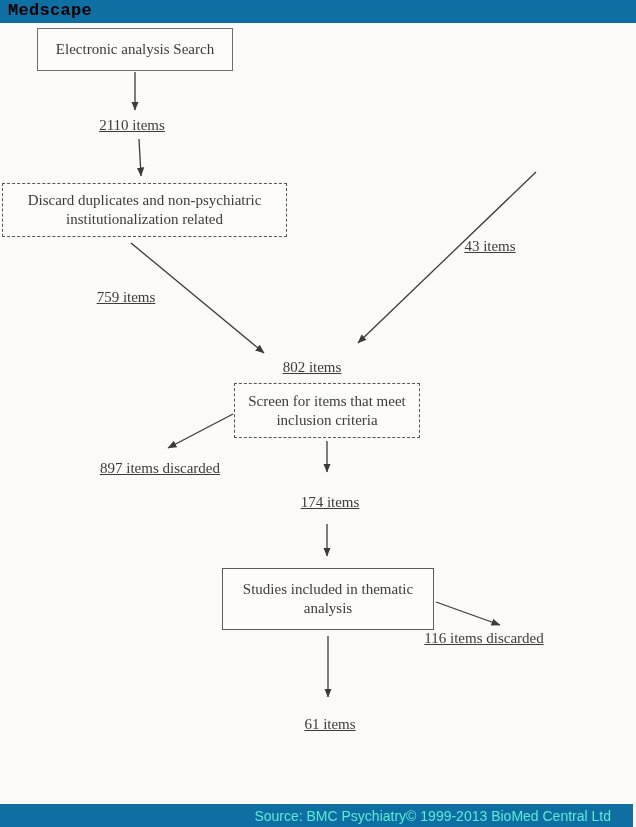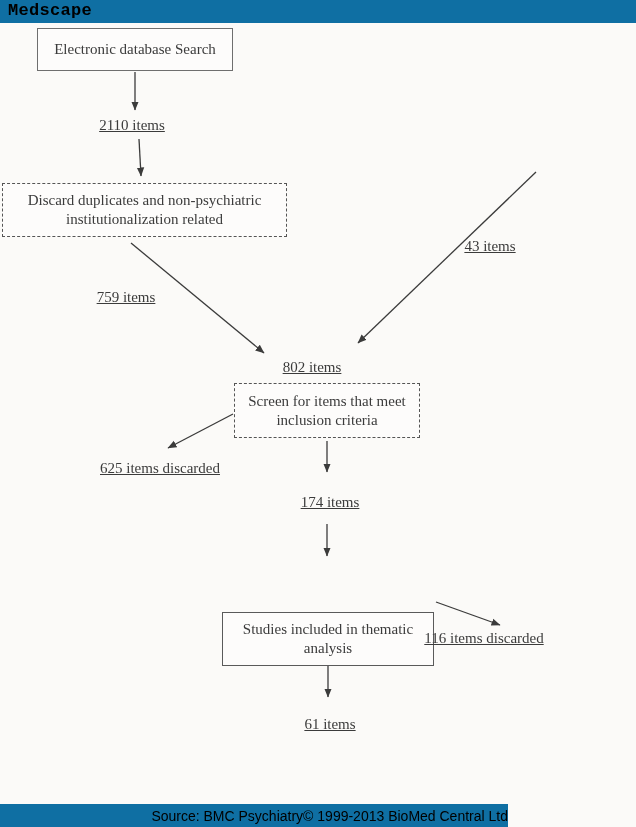--- a/index.html
+++ b/index.html
@@ -54,21 +54,21 @@
     padding: 2px 8px;
   }
   .fbox.solid  { border: 1px solid #6e6e6e; }
   .fbox.solid2 { border: 1px solid #5a5a5a; }
   .fbox.dashed { border: 1.5px dashed #555555; }
 
   .box-electronic { left: 37px;  top: 28px;  width: 196px; height: 43px; }
   .box-search     { left: 450px; top: 100px; width: 185px; height: 69px; }
   .box-discard    { left: 2px;   top: 183px; width: 285px; height: 54px; }
   .box-screen     { left: 234px; top: 383px; width: 186px; height: 55px; }
-  .box-studies    { left: 222px; top: 568px; width: 212px; height: 54px; margin-top: 44px; }
+  .box-studies    { left: 222px; top: 568px; width: 212px; height: 62px; }
 
   .lbl {
     position: absolute;
     color: #3b3b3b;
     font-size: 15px;
     text-align: center;
     white-space: nowrap;
     text-decoration: underline;
   }
   .lbl-2110 { left: 82px;  top: 117px; width: 100px; }
@@ -85,29 +85,29 @@
     right: 18px; top: 783px;
     color: #2c2c2c;
     font-size: 16px;
     white-space: nowrap;
   }
 
   
   .bottombar {
     position: absolute;
     left: 0; bottom: 0;
-    width: 508px; height: 23px;
+    width: 633px; height: 23px;
     background: #0f6fa3;
-    color: #000000;
+    color: #5eead4;
     font-family: "Liberation Sans", sans-serif;
     font-size: 14px;
     display: flex;
     align-items: center;
     justify-content: flex-end;
-    padding-right: 0;
+    padding-right: 22px;
     white-space: nowrap;
   }
 </style>
 </head>
 <body>
 
 <div class="screen">
 
   <header class="topbar">
     <span class="logo">Medscape</span>
@@ -128,41 +128,41 @@
         <line x1="536" y1="172" x2="358" y2="343" marker-end="url(#ah)"></line>
         <line x1="233" y1="414" x2="168" y2="448" marker-end="url(#ah)"></line>
         <line x1="327" y1="441" x2="327" y2="472" marker-end="url(#ah)"></line>
         <line x1="327" y1="524" x2="327" y2="556" marker-end="url(#ah)"></line>
         <line x1="436" y1="602" x2="500" y2="625" marker-end="url(#ah)"></line>
         <line x1="328" y1="636" x2="328" y2="697" marker-end="url(#ah)"></line>
       </g>
     </svg>
 
     <div class="fbox solid box-electronic">
-      <span>Electronic database Search</span>
+      <span>Electronic analysis Search</span>
     </div>
 
 
     <div class="fbox dashed box-discard">
       <span>Discard duplicates and non-psychiatric institutionalization related</span>
     </div>
 
     <div class="fbox dashed box-screen">
       <span>Screen for items that meet inclusion criteria</span>
     </div>
 
     <div class="fbox solid2 box-studies">
       <span>Studies included in thematic analysis</span>
     </div>
 
     <div class="lbl lbl-2110">2110 items</div>
     <div class="lbl lbl-43">43 items</div>
     <div class="lbl lbl-759">759 items</div>
     <div class="lbl lbl-802">802 items</div>
-    <div class="lbl lbl-625">625 items discarded</div>
+    <div class="lbl lbl-625">897 items discarded</div>
     <div class="lbl lbl-174">174 items</div>
     <div class="lbl lbl-116">116 items discarded</div>
     <div class="lbl lbl-61">61 items</div>
 
 
   </main>
 
   <footer class="bottombar">
     <span>Source: BMC Psychiatry© 1999-2013 BioMed Central Ltd</span>
   </footer>

